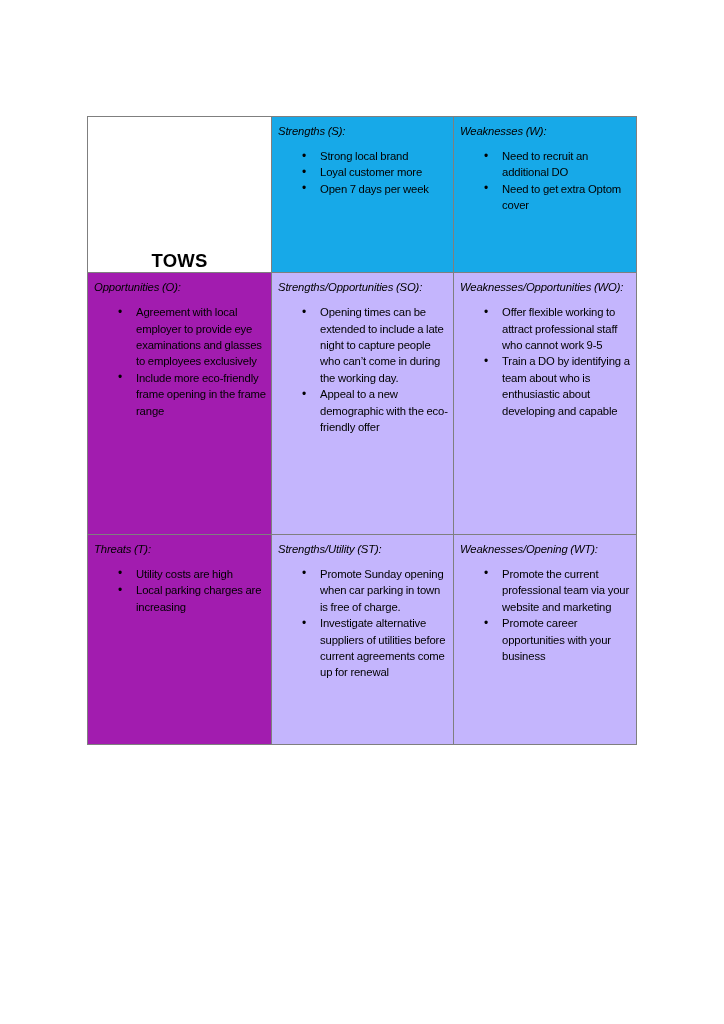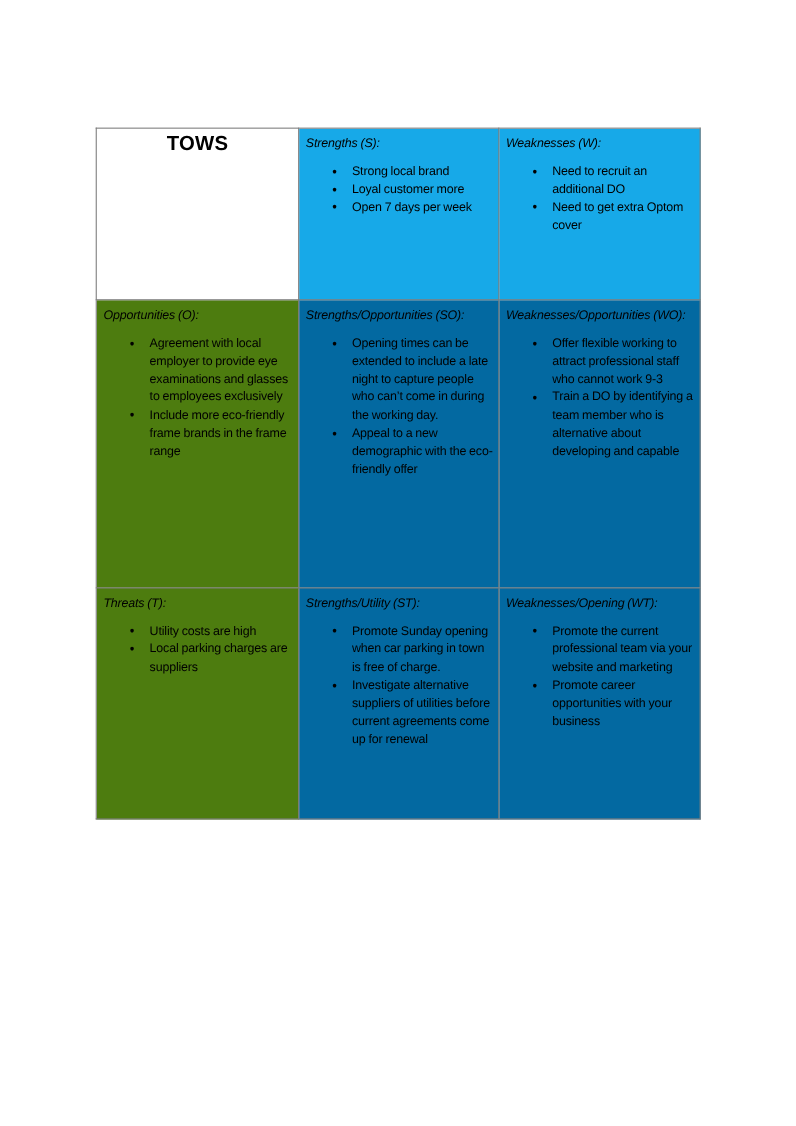--- a/index.html
+++ b/index.html
@@ -91,37 +91,37 @@
     line-height: 16.4px;
     color: #000000;
   }
 
   
   .corner-cell {
     background: #ffffff;
   }
   .corner-inner {
     display: flex;
-    align-items: flex-start;
+    align-items: flex-end;
     justify-content: center;
     height: 100%;
     box-sizing: border-box;
   }
   .tows-label {
     font-size: 18.5px;
     font-weight: bold;
     color: #000000;
     letter-spacing: 0.2px;
     text-align: center;
     margin-top: 2px;
   }
 
   .bg-cyan   { background: #17a9e8; }
-  .bg-green  { background: #4d7c0f; }
-  .bg-yellow { background: #0369a1; }
+  .bg-green  { background: #a21caf; }
+  .bg-yellow { background: #c4b5fd; }
 </style>
 </head>
 <body>
 
 <div id="page">
 
   <table id="tows-matrix">
     <colgroup>
       <col class="col-a">
       <col class="col-b">
@@ -160,55 +160,55 @@
 
       </tr>
 
       <tr class="row-middle">
 
         <td class="bg-green">
           <div class="cell-inner">
             <div class="cell-title">Opportunities (O):</div>
             <ul class="bullet-list">
               <li>Agreement with local employer to provide eye examinations and glasses to employees exclusively</li>
-              <li>Include more eco-friendly frame brands in the frame range</li>
+              <li>Include more eco-friendly frame opening in the frame range</li>
             </ul>
           </div>
         </td>
 
         <td class="bg-yellow">
           <div class="cell-inner">
             <div class="cell-title">Strengths/Opportunities (SO):</div>
             <ul class="bullet-list">
               <li>Opening times can be extended to include a late night to capture people who can’t come in during the working day.</li>
               <li>Appeal to a new demographic with the eco-friendly offer</li>
             </ul>
           </div>
         </td>
 
         <td class="bg-yellow">
           <div class="cell-inner">
             <div class="cell-title">Weaknesses/Opportunities (WO):</div>
             <ul class="bullet-list">
-              <li>Offer flexible working to attract professional staff who cannot work 9-3</li>
-              <li>Train a DO by identifying a team member who is alternative about developing and capable</li>
+              <li>Offer flexible working to attract professional staff who cannot work 9-5</li>
+              <li>Train a DO by identifying a team about who is enthusiastic about developing and capable</li>
             </ul>
           </div>
         </td>
 
       </tr>
 
       <tr class="row-bottom">
 
         <td class="bg-green">
           <div class="cell-inner">
             <div class="cell-title">Threats (T):</div>
             <ul class="bullet-list">
               <li>Utility costs are high</li>
-              <li>Local parking charges are suppliers</li>
+              <li>Local parking charges are increasing</li>
             </ul>
           </div>
         </td>
 
         <td class="bg-yellow">
           <div class="cell-inner">
             <div class="cell-title">Strengths/Utility (ST):</div>
             <ul class="bullet-list">
               <li>Promote Sunday opening when car parking in town is free of charge.</li>
               <li>Investigate alternative suppliers of utilities before current agreements come up for renewal</li>

